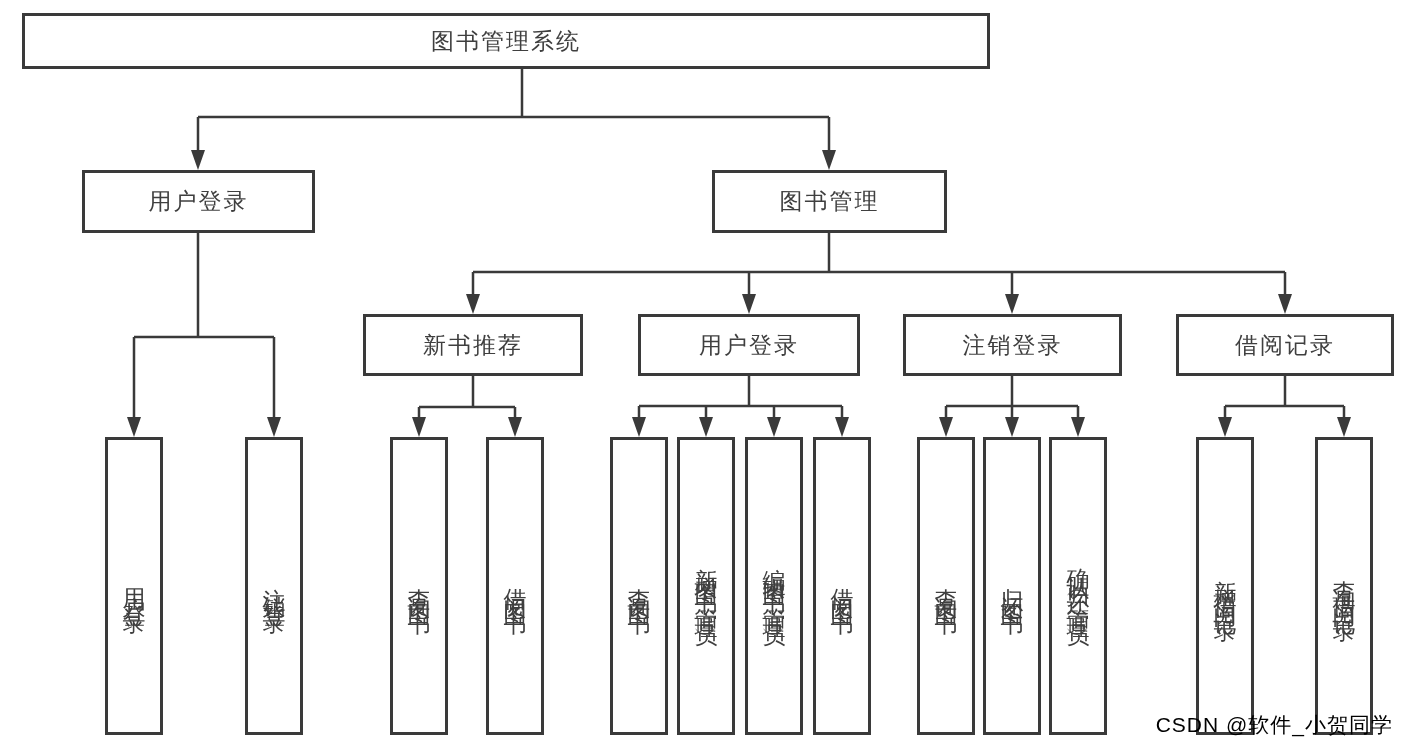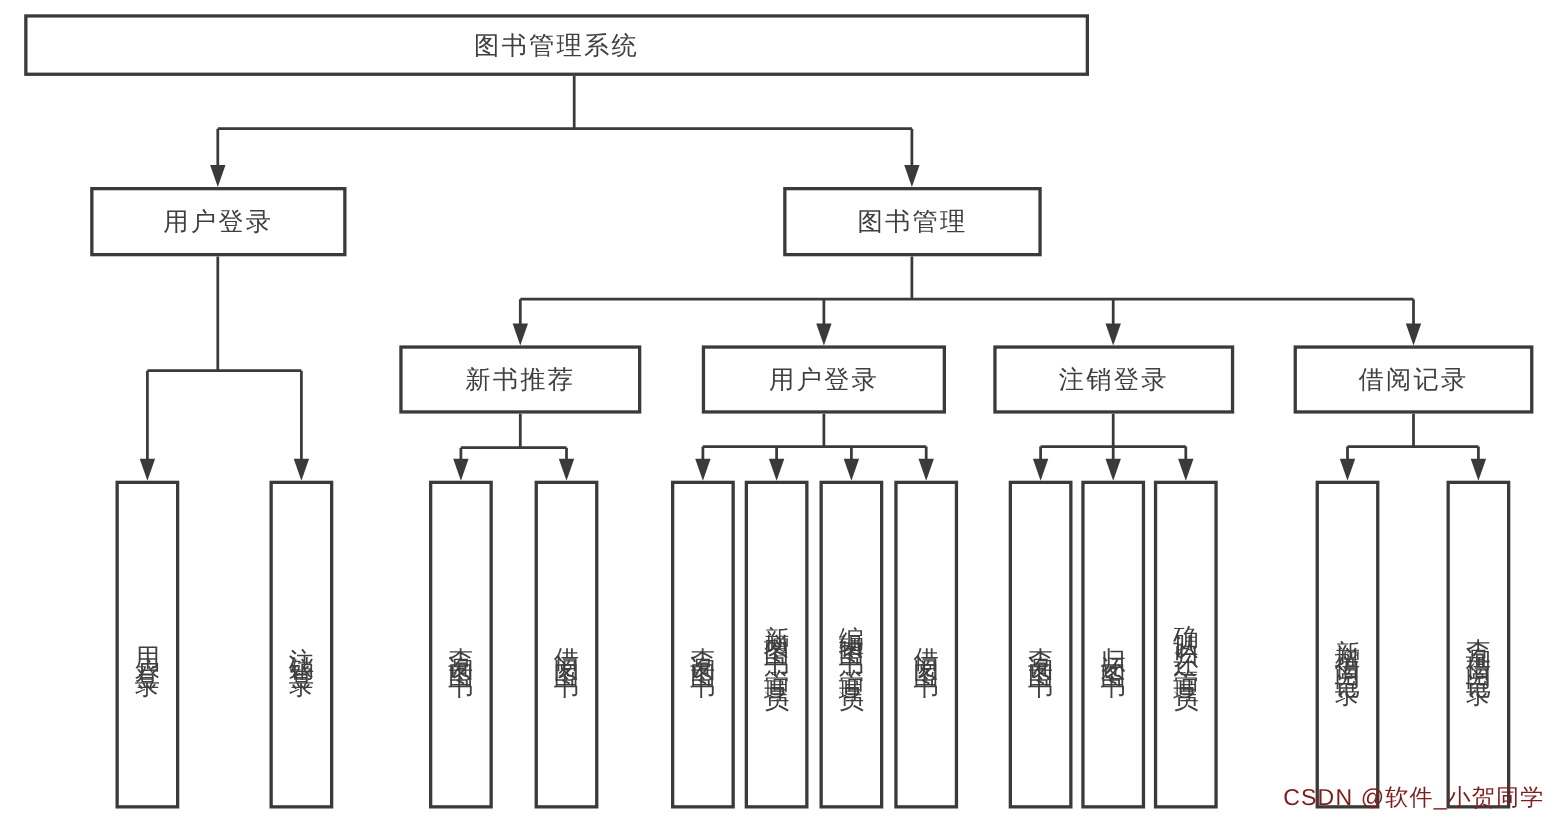--- a/index.html
+++ b/index.html
@@ -45,25 +45,25 @@
   .n-records{left:1176px;top:314px; width:218px; height:62px;}
   
   .lf{top:437px;width:58px;height:298px;}
   .l1 {left:105px;} .l2 {left:245px;}
   .l3 {left:390px;} .l4 {left:486px;}
   .l5 {left:610px;} .l6 {left:677px;} .l7 {left:745px;} .l8 {left:813px;}
   .l9 {left:917px;} .l10{left:983px;} .l11{left:1049px;}
   .l12{left:1196px;}.l13{left:1315px;}
   #watermark{
     position:absolute;
-    right:1px;bottom:8px;
+    right:12px;bottom:8px;
     z-index:3;
     font-size:21px;
     letter-spacing:1px;
-    color:#7f1d1d;
+    color:#000000;
     white-space:nowrap;
   }
 </style>
 </head>
 <body>
 
 <div id="stage">
 
   <svg id="wires" width="1405" height="747" viewBox="0 0 1405 747">
     <g stroke="#3a3a3a" stroke-width="2.5" fill="none">

